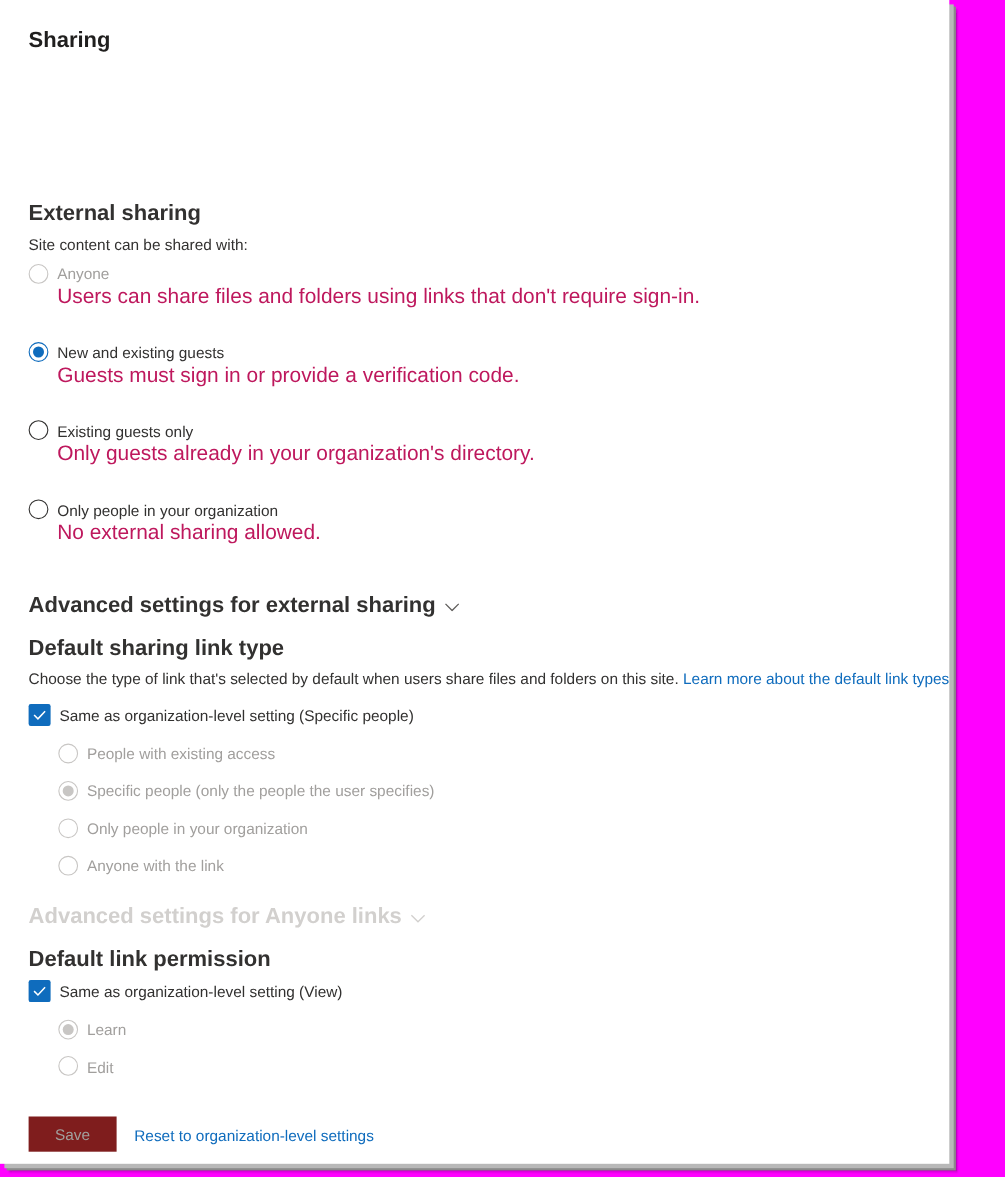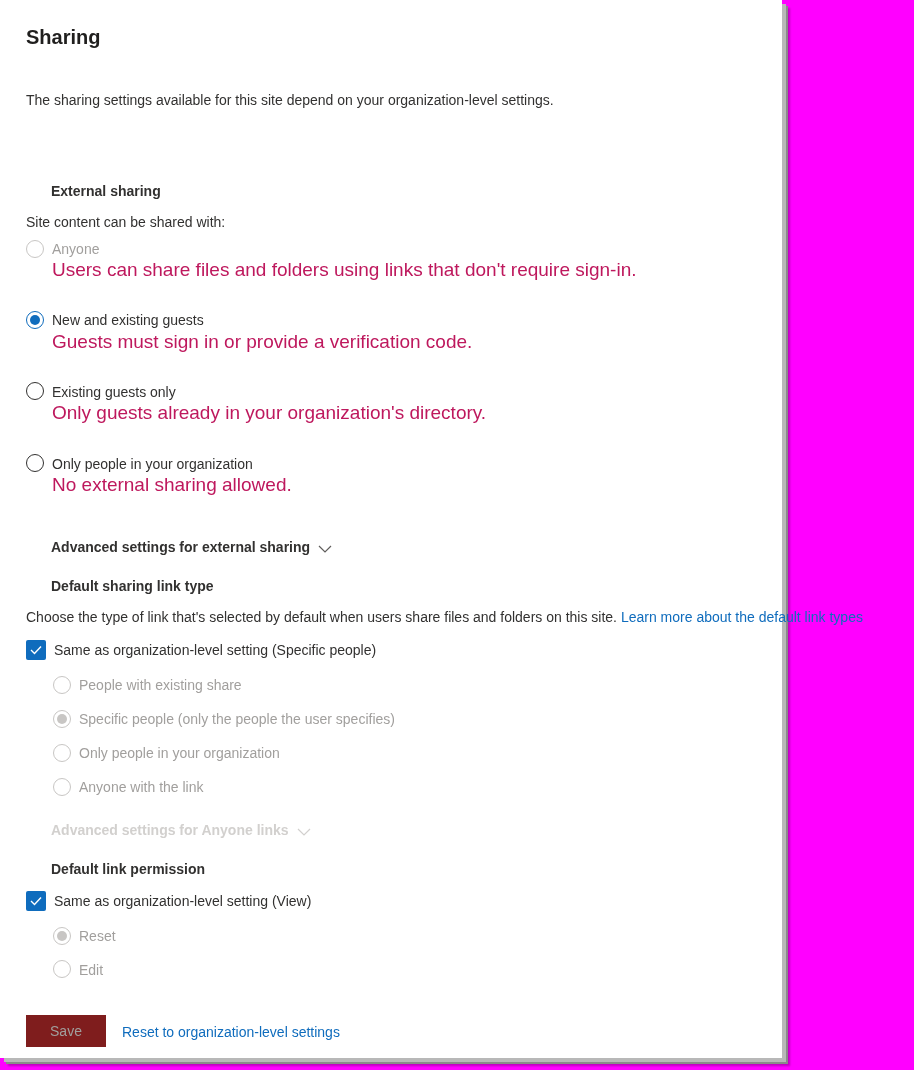--- a/index.html
+++ b/index.html
@@ -1,28 +1,28 @@
 <!DOCTYPE html>
 <html><head>
 <meta charset="utf-8">
 <style>
   html, body { margin:0; padding:0; }
   body {
     width:914px; height:1070px; background:#ff00ff; position:relative; overflow:hidden;
     font-family:"Liberation Sans", "DejaVu Sans", sans-serif; color:#323130;
   }
   .panel {
-    position:absolute; left:0; top:0; width:782px; height:1058px; background:#ffffff;
+    position:absolute; left:0; top:0; width:863px; height:1058px; background:#ffffff;
     box-shadow: 4px 4px 0 #b8b8b8, 6px 6px 0 #8a8a8a, 8px 8px 2px rgba(0,0,0,0.25);
   }
   .abs { position:absolute; white-space:nowrap; }
   .title { left:26px; top:26px; font-size:20px; font-weight:bold; color:#201f1e; }
   .body-text { font-size:14px; color:#323130; }
   .link { font-size:14px; color:#0f6cbd; cursor:pointer; }
-  .section-head { font-size:14px; font-weight:bold; color:#323130;margin-left:25px; }
+  .section-head { font-size:20px; font-weight:bold; color:#323130; }
   .muted { color:#a19f9d; }
   .desc { font-size:19px; color:#be185d; }
   .radio {
     position:absolute; width:18px; height:18px; border:1px solid #323130; border-radius:50%;
     box-sizing:border-box; background:#fff;
   }
   .radio.checked { border-color:#0f6cbd; }
   .radio.checked::after {
     content:""; position:absolute; left:3px; top:3px; width:10px; height:10px; border-radius:50%; background:#0f6cbd;
   }
@@ -39,21 +39,20 @@
   }
   .chev { display:inline-block; vertical-align:middle; margin-left:8px; }
 </style>
 </head>
 <body>
 
 <div class="panel">
 
   <div class="abs title">Sharing</div>
 
-  <div class="abs body-text" style="left:26px;top:92px;">The sharing settings available for this site depend on your organization-level settings.</div>
 
   <div class="abs section-head" style="left:26px;top:183px;">External sharing</div>
   <div class="abs body-text" style="left:26px;top:214px;">Site content can be shared with:</div>
 
   <div>
     <span class="radio disabled" style="left:26px;top:240px;"></span>
     <span class="abs body-text muted" style="left:52px;top:241px;">Anyone</span>
     <span class="abs desc muted" style="left:52px;top:259px;">Users can share files and folders using links that don't require sign-in.</span>
   </div>
 
@@ -91,21 +90,21 @@
     <span class="checkbox" style="left:26px;top:640px;">
         <svg width="14" height="14" viewBox="0 0 14 14">
           <path d="M2 7 L5.5 10.5 L12 3.5" fill="none" stroke="#fff" stroke-width="1.4"></path>
         </svg>
       </span>
     <span class="abs body-text" style="left:54px;top:642px;">Same as organization-level setting (Specific people)</span>
   </div>
 
   <div>
     <span class="radio disabled" style="left:53px;top:676px;"></span>
-    <span class="abs body-text muted" style="left:79px;top:677px;">People with existing share</span>
+    <span class="abs body-text muted" style="left:79px;top:677px;">People with existing access</span>
 
     <span class="radio disabled checked" style="left:53px;top:710px;"></span>
     <span class="abs body-text muted" style="left:79px;top:711px;">Specific people (only the people the user specifies)</span>
 
     <span class="radio disabled" style="left:53px;top:744px;"></span>
     <span class="abs body-text muted" style="left:79px;top:745px;">Only people in your organization</span>
 
     <span class="radio disabled" style="left:53px;top:778px;"></span>
     <span class="abs body-text muted" style="left:79px;top:779px;">Anyone with the link</span>
   </div>
@@ -122,21 +121,21 @@
     <span class="checkbox" style="left:26px;top:891px;">
         <svg width="14" height="14" viewBox="0 0 14 14">
           <path d="M2 7 L5.5 10.5 L12 3.5" fill="none" stroke="#fff" stroke-width="1.4"></path>
         </svg>
       </span>
     <span class="abs body-text" style="left:54px;top:893px;">Same as organization-level setting (View)</span>
   </div>
 
   <div>
     <span class="radio disabled checked" style="left:53px;top:927px;"></span>
-    <span class="abs body-text muted" style="left:79px;top:928px;">Reset</span>
+    <span class="abs body-text muted" style="left:79px;top:928px;">Learn</span>
 
     <span class="radio disabled" style="left:53px;top:960px;"></span>
     <span class="abs body-text muted" style="left:79px;top:962px;">Edit</span>
   </div>
 
   <button class="save-btn" disabled="">Save</button>
   <div class="abs link" style="left:122px;top:1024px;">Reset to organization-level settings</div>
 
 </div>
 

